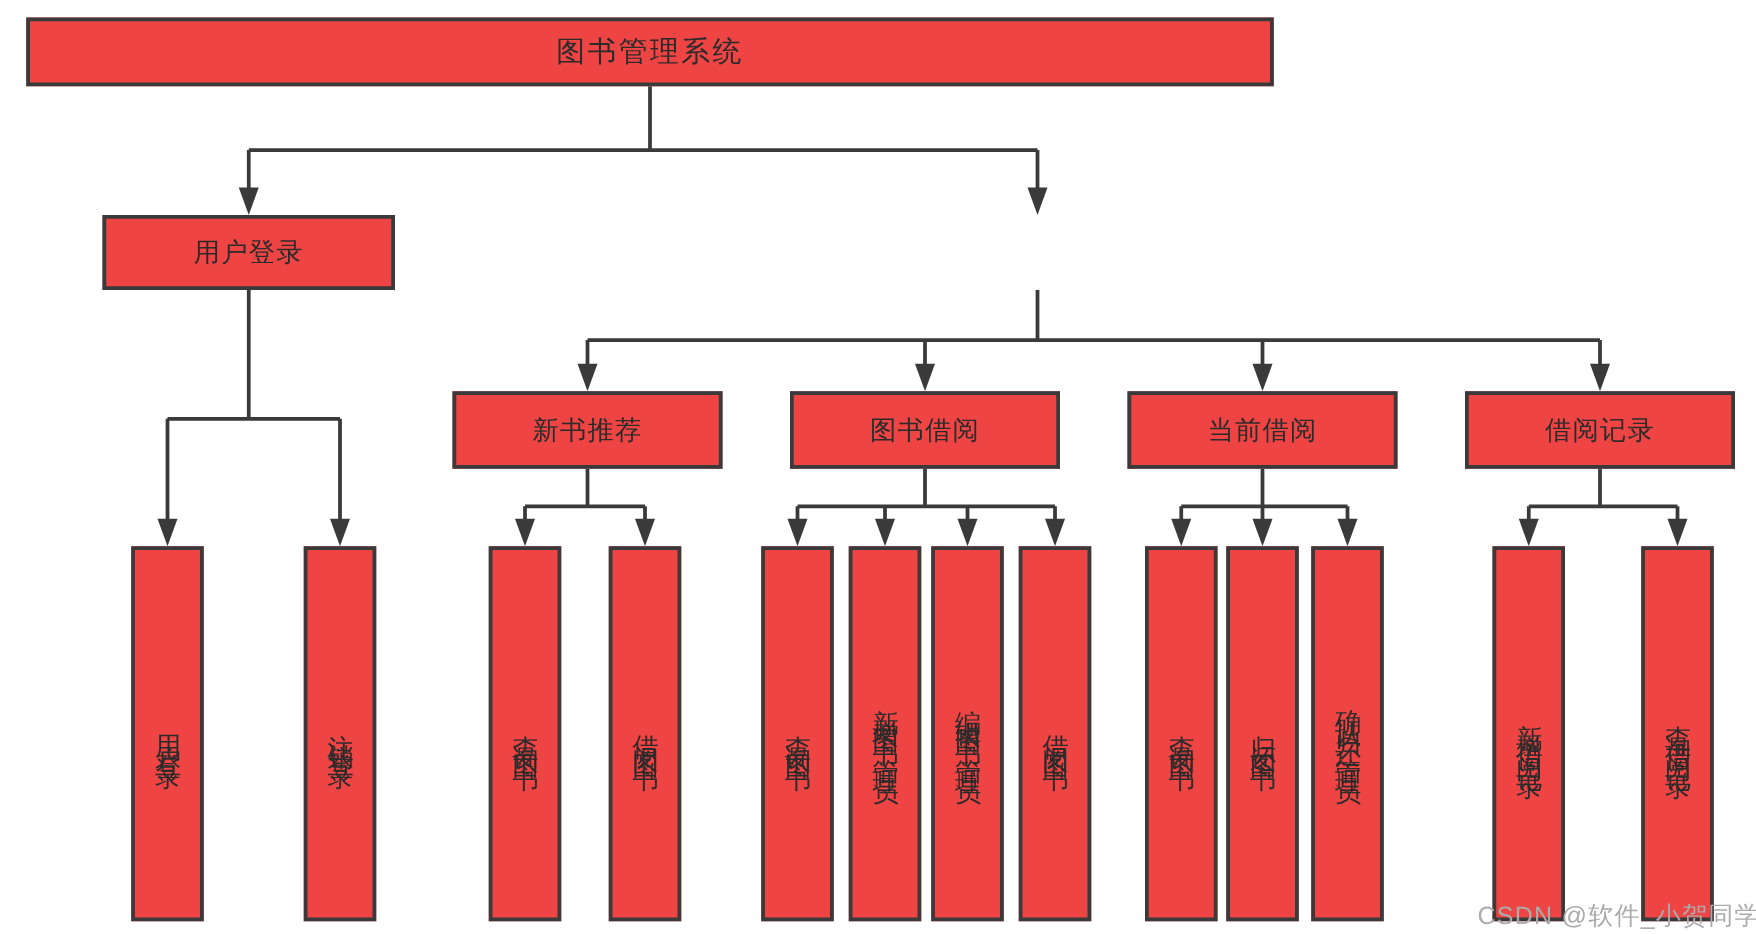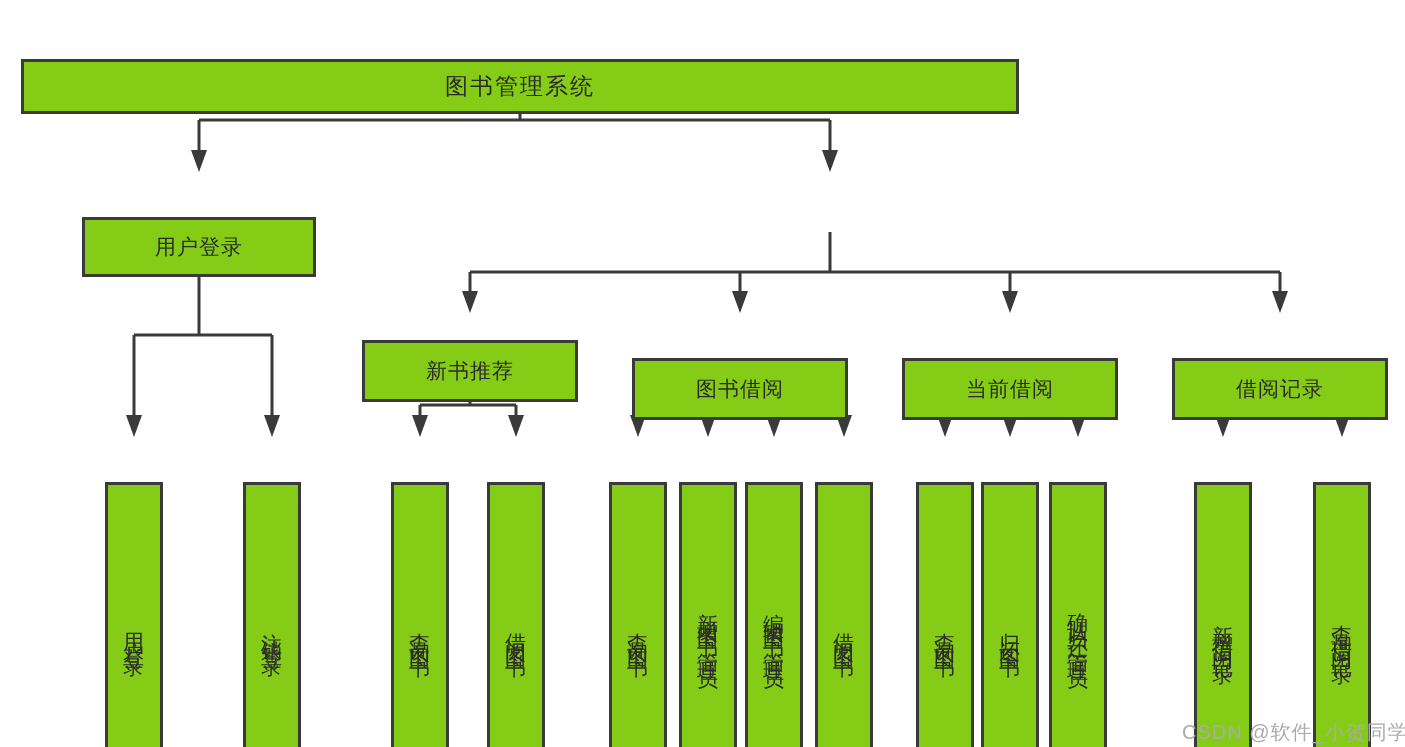--- a/index.html
+++ b/index.html
@@ -12,27 +12,26 @@
     overflow: hidden;
   }
   .connectors {
     position: absolute;
     left: 0; top: 0;
     width: 1405px; height: 747px;
   }
   .box {
     position: absolute;
     box-sizing: border-box;
-    background: #84cc16;
+    background: #ef4444;
     border: 3px solid #3a3a3a;
     display: flex;
     align-items: center;
     justify-content: center;
     color: #2b2b2b;
-    margin-top: 45px;
   }
   .hlabel { font-size: 21px; letter-spacing: 1px; }
   .root-label { font-size: 23px; letter-spacing: 2px; }
   .vtext {
     writing-mode: vertical-rl;
     text-orientation: mixed;
     font-size: 21px;
     letter-spacing: 8px;
     line-height: 1;
     color: #2b2b2b;
@@ -94,21 +93,21 @@
   </svg>
 
   <div class="box" style="left:21px; top:14px; width:998px; height:55px;">
     <span class="root-label">图书管理系统</span>
   </div>
 
   <div class="box" style="left:82px; top:172px; width:234px; height:60px;">
     <span class="hlabel">用户登录</span>
   </div>
 
-  <div class="box" style="left:362px; top:295px; width:216px; height:62px;">
+  <div class="box" style="left:362px; top:313px; width:216px; height:62px;">
     <span class="hlabel">新书推荐</span>
   </div>
   <div class="box" style="left:632px; top:313px; width:216px; height:62px;">
     <span class="hlabel">图书借阅</span>
   </div>
   <div class="box" style="left:902px; top:313px; width:216px; height:62px;">
     <span class="hlabel">当前借阅</span>
   </div>
   <div class="box" style="left:1172px; top:313px; width:216px; height:62px;">
     <span class="hlabel">借阅记录</span>

